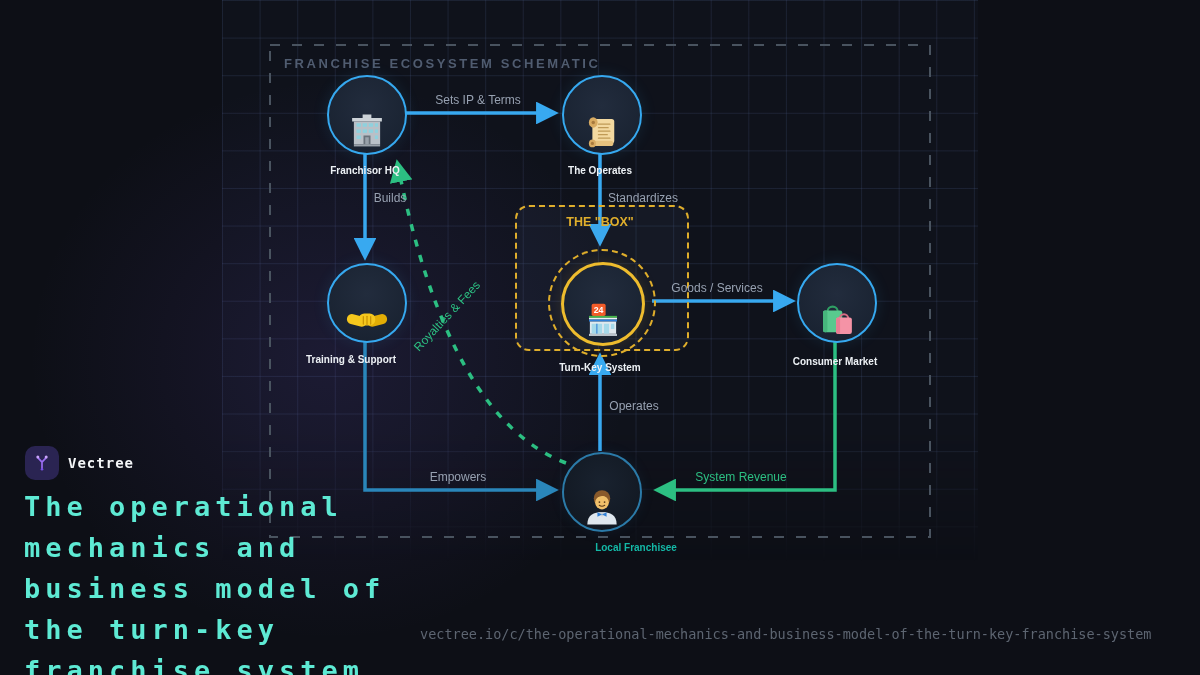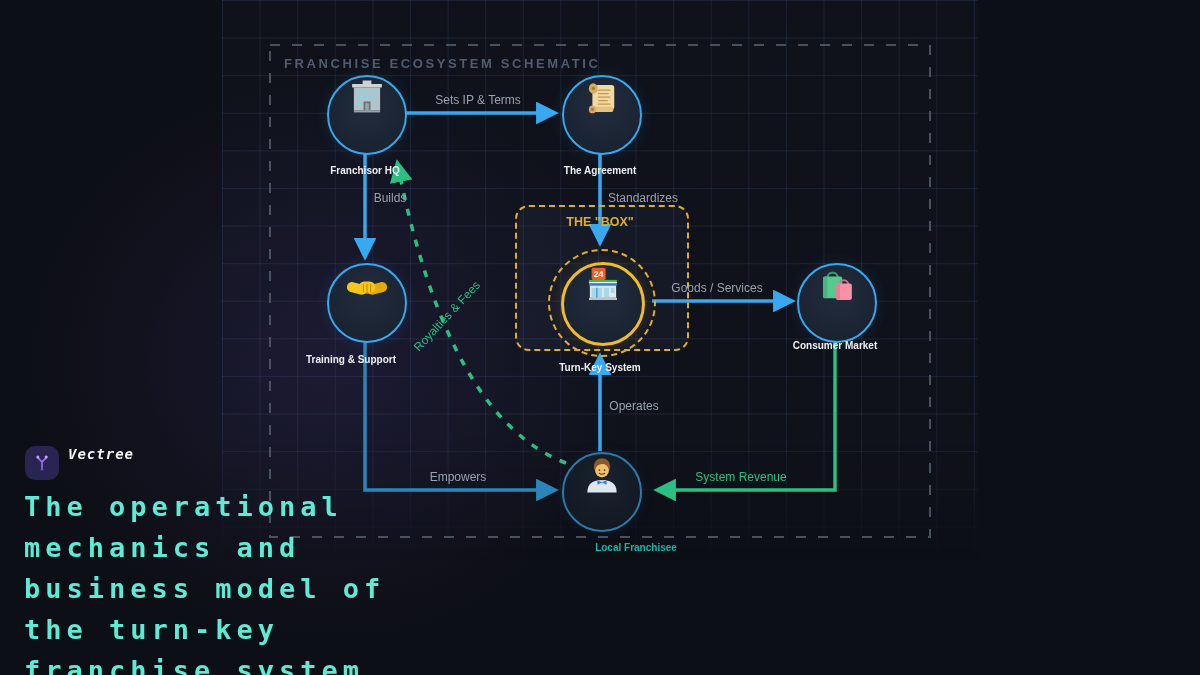--- a/index.html
+++ b/index.html
@@ -17,36 +17,36 @@
     background:radial-gradient(430px 400px at 330px 360px, rgba(104,76,190,0.15), rgba(0,0,0,0) 70%);}
   .edges{position:absolute;left:0;top:0;width:1200px;height:675px;}
   .schematic-heading{position:absolute;left:284px;top:56px;font-size:13px;font-weight:700;
     letter-spacing:2.6px;color:#505c70;white-space:nowrap;}
   .the-box{position:absolute;left:515px;top:205px;width:170px;height:142px;border-radius:14px;
     border:2px dashed #dfae2c;background:rgba(125,150,210,0.06);}
   .the-box-label{position:absolute;left:600px;top:222px;transform:translate(-50%,-50%);
     font-size:12.5px;font-weight:600;color:#dfae2c;white-space:nowrap;}
   .node-circle{position:absolute;width:76px;height:76px;border-radius:50%;
     border:2.5px solid #36a9f0;background:radial-gradient(circle at 50% 38%,#222c3d,#17202e);
-    display:flex;align-items:flex-start;justify-content:center;
+    display:flex;align-items:flex-end;justify-content:center;
     box-shadow:0 0 16px rgba(54,169,240,0.12);}
   .node-circle.turnkey{width:78px;height:78px;border:3px solid #eebc2e;
     box-shadow:0 0 16px rgba(238,188,46,0.15);}
   .turnkey-ring{position:absolute;left:548px;top:249px;width:104px;height:104px;
     border-radius:50%;border:2px dashed #dfae2c;}
   .node-circle.dim{border-color:#2b7aa8;background:radial-gradient(circle at 50% 38%,#19222f,#10161f);
     box-shadow:0 0 14px rgba(43,122,168,0.10);}
   .node-label{position:absolute;transform:translate(-50%,-50%);font-size:10px;font-weight:700;
     color:#edf1f5;white-space:nowrap;}
   .node-label.dim{color:#14b8a6;margin-left:36px;}
   .edge-label{position:absolute;transform:translate(-50%,-50%);font-size:12px;color:#97a1b1;
     white-space:nowrap;}
   .edge-label.green{color:#2cbf82;}
   .edge-label.rot{transform:translate(-50%,-50%) rotate(-47deg);}
-  .brand{position:absolute;left:25px;top:446px;display:flex;font-style:italic;}
+  .brand{position:absolute;left:25px;top:446px;display:flex;align-items:center;}
   .brand-logo{width:34px;height:34px;border-radius:10px;background:#2a2452;
     display:flex;align-items:center;justify-content:center;}
   .brand-name{margin-left:9px;font-family:"DejaVu Sans Mono",monospace;font-size:14px;
     font-weight:700;letter-spacing:1px;color:#f4f6f8;}
   .big-title{position:absolute;left:24px;top:486px;width:382px;
     font-family:"DejaVu Sans Mono",monospace;font-size:27px;line-height:41px;font-weight:700;
     letter-spacing:5px;color:#5eead4;white-space:pre-line;}
   .footer-url{position:absolute;left:420px;top:626px;font-family:"DejaVu Sans Mono",monospace;
     font-size:13.5px;color:#5d6571;white-space:nowrap;}
 </style>
@@ -129,21 +129,21 @@
           <line x1="20" y1="27" x2="30" y2="27"></line>
         <line x1="20" y1="31" x2="33" y2="31"></line>
       </g>
       <ellipse cx="14" cy="13" rx="5" ry="6" fill="#d8ab62"></ellipse>
       <circle cx="14" cy="13" r="2" fill="#a87b3e"></circle>
       <rect x="12" y="34" width="25" height="6" rx="3" fill="#e6c27e"></rect>
       <ellipse cx="13" cy="37" rx="4" ry="4.5" fill="#d8ab62"></ellipse>
       <circle cx="13" cy="37" r="1.8" fill="#a87b3e"></circle>
     </svg>
   </div>
-  <div class="node-label" style="left:600px;top:170px">The Agreement</div>
+  <div class="node-label" style="left:600px;top:170px">The Operates</div>
 
   <div class="node-circle" style="left:327px;top:263px">
     <svg width="44" height="44" viewBox="0 0 48 48">
       <rect x="2" y="20" width="22" height="11" rx="5.5" fill="#f5c71d" transform="rotate(14 13 25)"></rect>
       <rect x="24" y="20" width="22" height="11" rx="5.5" fill="#e2ad05" transform="rotate(-14 35 25)"></rect>
       <rect x="15" y="18" width="18" height="13" rx="6" fill="#f5c71d"></rect>
       <g stroke="#c79203" stroke-width="1.3" fill="none" stroke-linecap="round">
         <path d="M20 21.5 v8"></path>
           <path d="M24 21 v9"></path>
           <path d="M28 21.5 v8"></path>
@@ -173,21 +173,21 @@
   <div class="node-circle" style="left:797px;top:263px">
     <svg width="42" height="42" viewBox="0 0 48 48">
       <path d="M13 15 C13 6.5 25 6.5 25 15" stroke="#2f9e63" stroke-width="2.5" fill="none"></path>
       <rect x="8" y="13" width="22" height="25" rx="2.5" fill="#58c98e"></rect>
       <rect x="8" y="13" width="5" height="25" rx="2" fill="#46b67c"></rect>
       <path d="M27 23 C27 15.5 37 15.5 37 23" stroke="#d96d84" stroke-width="2.2" fill="none"></path>
       <rect x="23" y="21" width="18" height="19" rx="2.5" fill="#f593a6"></rect>
       <rect x="23" y="21" width="4.5" height="19" rx="2" fill="#e87d93"></rect>
     </svg>
   </div>
-  <div class="node-label" style="left:835px;top:345px">Consumer Market</div>
+  <div class="node-label" style="left:835px;top:361px">Consumer Market</div>
 
   <div class="node-circle dim" style="left:562px;top:452px">
     <svg width="44" height="44" viewBox="0 0 48 48">
       <path d="M8 42 C8 31 15 28.5 24 28.5 C33 28.5 40 31 40 42 Z" fill="#dfe7ee"></path>
       <path d="M19.5 28.5 L24 33.5 L28.5 28.5 Z" fill="#c6d0d9"></path>
       <circle cx="24" cy="13.5" r="9" fill="#8a5a2b"></circle>
       <circle cx="24" cy="18" r="7.5" fill="#f1c06a"></circle>
       <path d="M15.5 17 C14.5 10 19 6.5 24 6.5 C29 6.5 33.5 10 32.5 17 C31 12 28 10.5 24 11 C20 11.5 17 13 15.5 17 Z" fill="#8a5a2b"></path>
       <circle cx="21.2" cy="17.5" r="0.95" fill="#5a3a1a"></circle>
       <circle cx="26.8" cy="17.5" r="0.95" fill="#5a3a1a"></circle>
@@ -209,14 +209,15 @@
     </div>
     <div class="brand-name">Vectree</div>
   </div>
 
   <div class="big-title">The operational
 mechanics and
 business model of
 the turn-key
 franchise system</div>
 
+  <div class="footer-url">vectree.io/c/the-operational-mechanics-and-business-model-of-the-turn-key-franchise-system</div>
 
 </div>
 
 </body></html>

